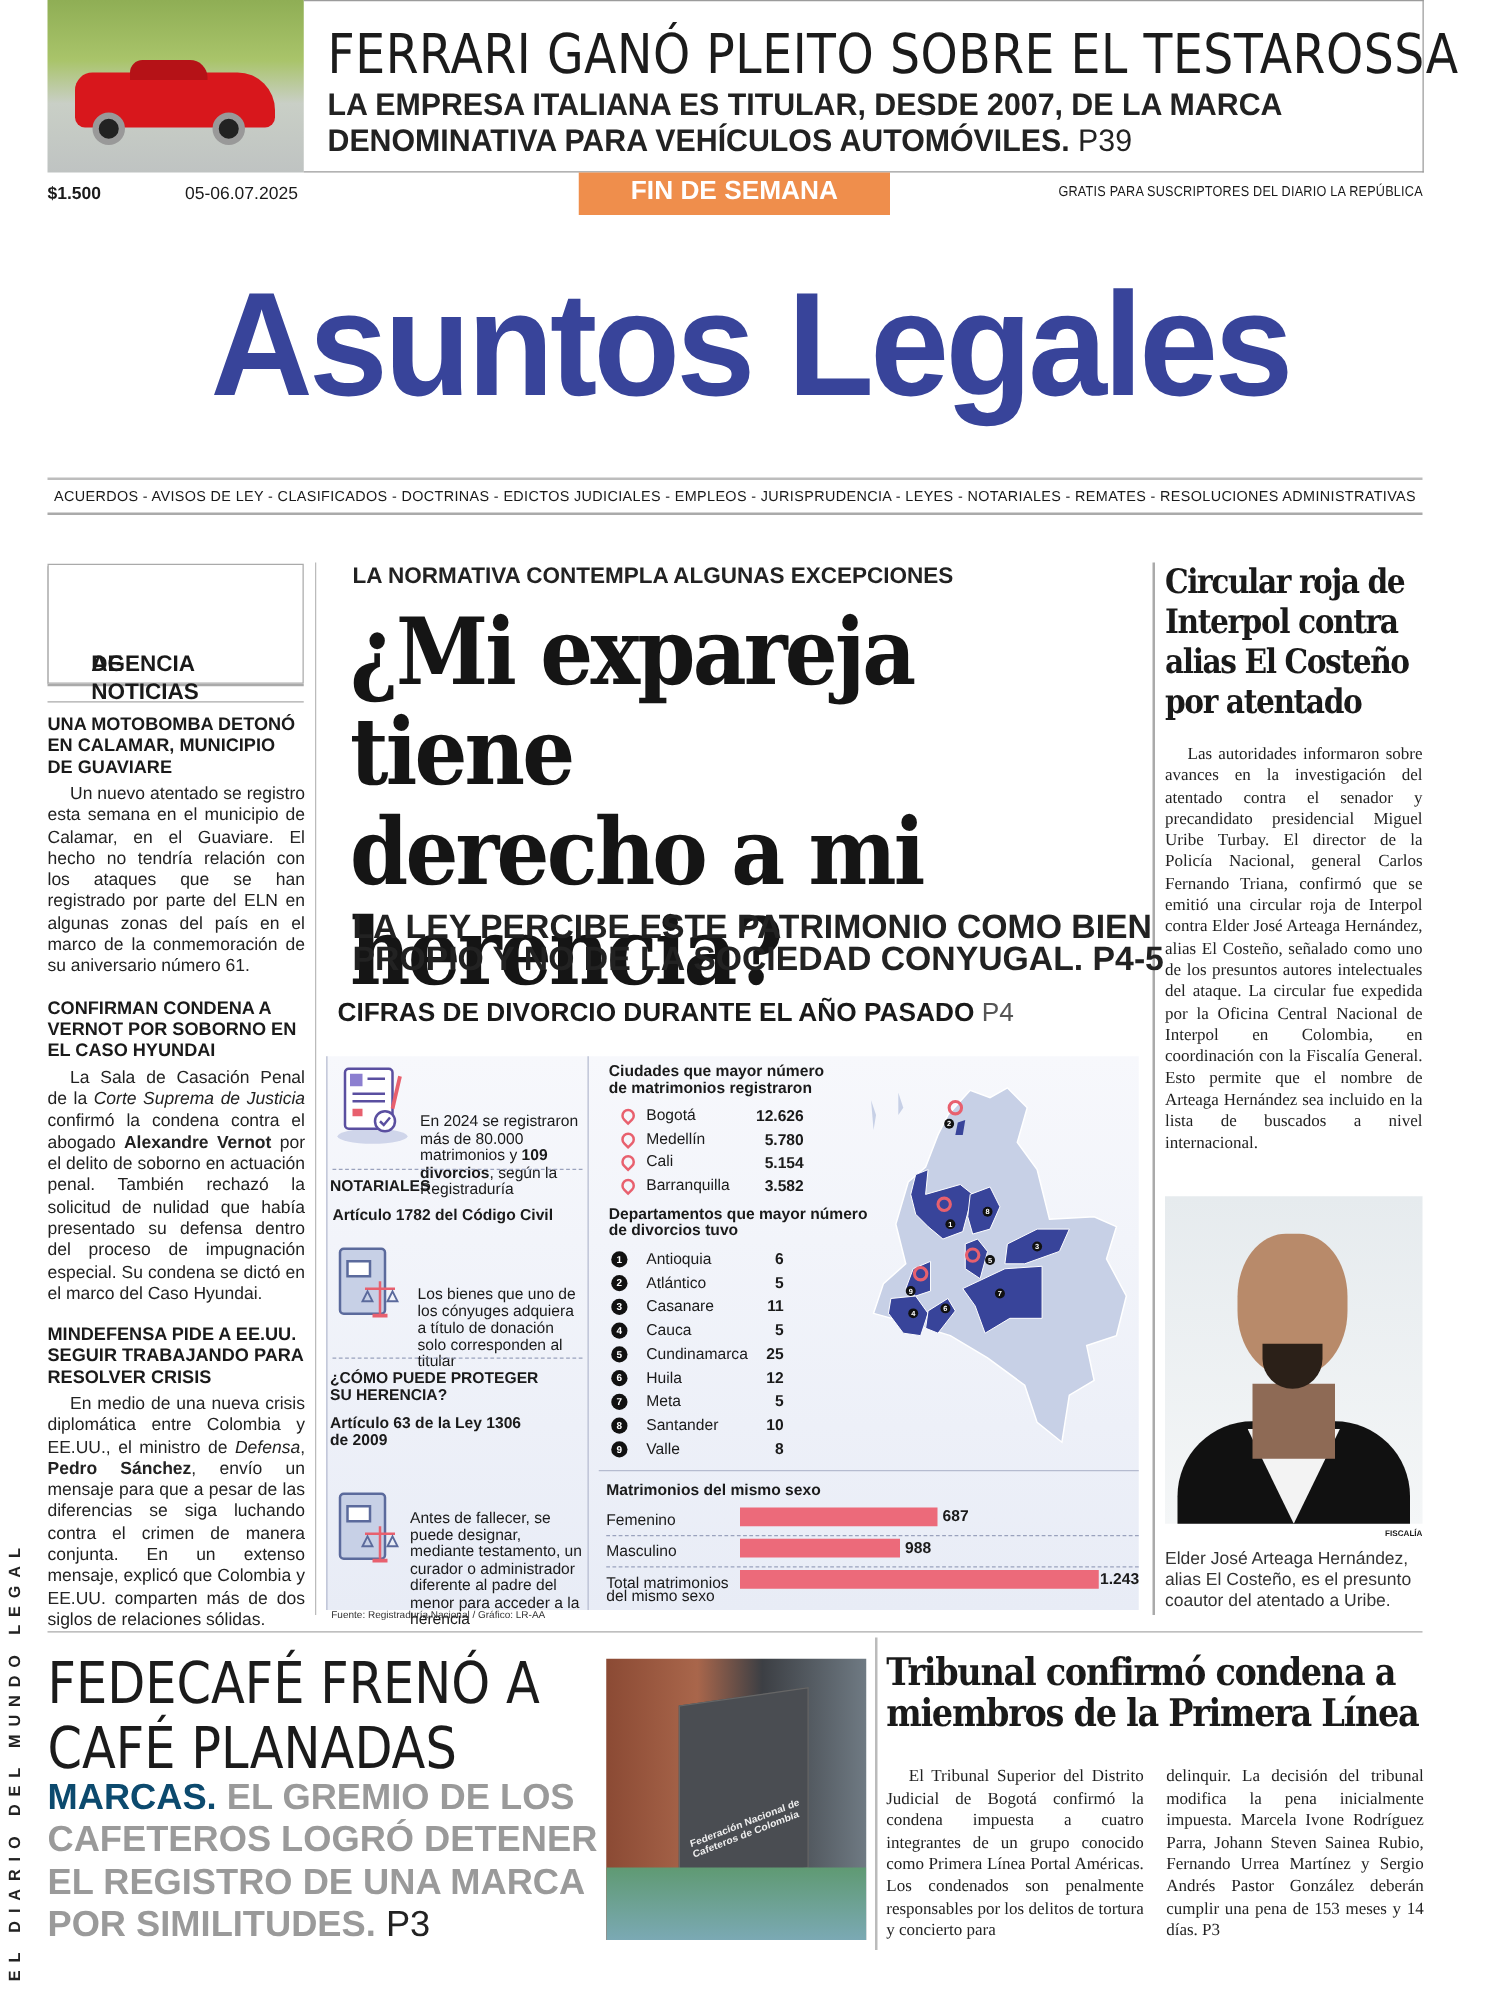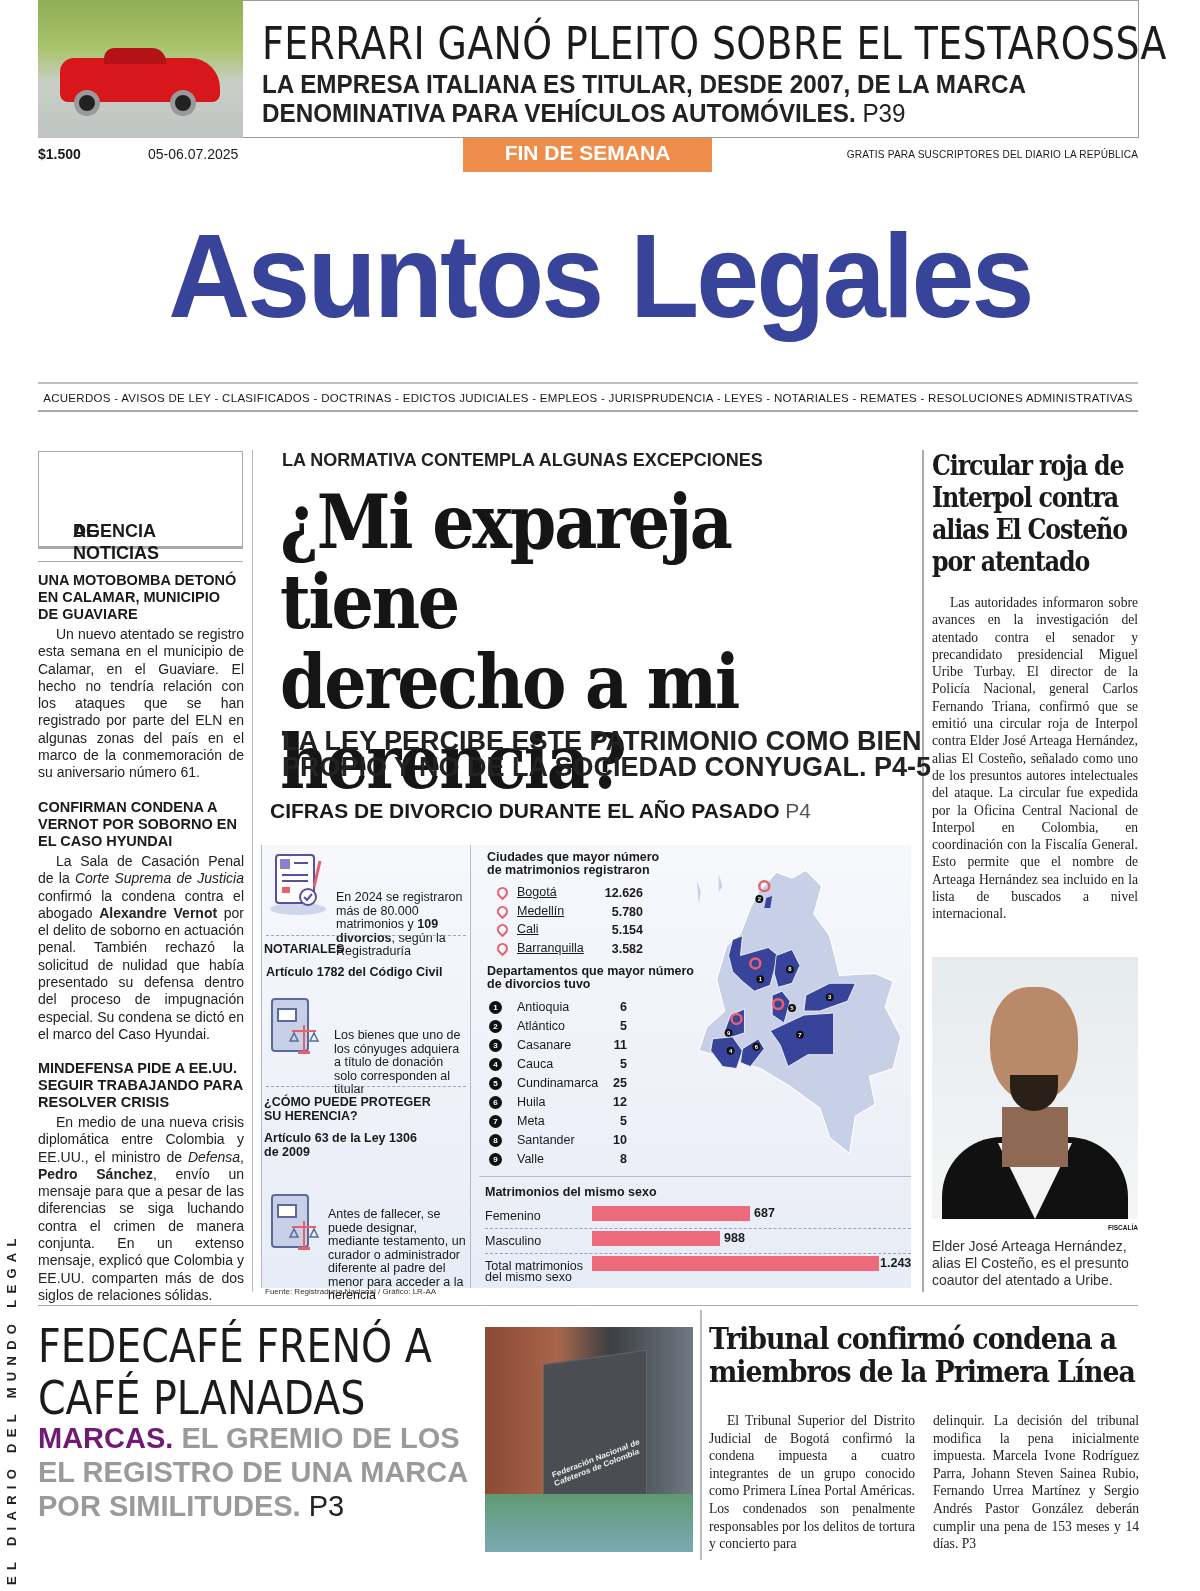--- a/index.html
+++ b/index.html
@@ -40,21 +40,21 @@
   #infographic-title .page{font-weight:normal;color:#555;text-align:right;}
   
   #info{left:261px;top:845px;width:650px;height:443px;background:linear-gradient(180deg,#f7f8fc 0%,#e8ecf6 100%);}
   #info-left{left:0;top:0;width:210px;height:443px;border-left:1px solid #b5bbcf;border-right:1px solid #b5bbcf;}
   .dash{border-top:1px dashed #9aa2bd;}
   .sm{font-size:12.5px;line-height:13.5px;margin-top:40px;}
   .smb{font-size:12.5px;font-weight:bold;line-height:14px;}
   #cities-title{left:226px;top:6px;font-size:12.5px;font-weight:bold;line-height:13px;}
   .city-row{position:absolute;left:240px;font-size:12.5px;height:19px;}
   .city-row .pin{position:absolute;left:-4px;top:2px;width:11px;height:11px;border:2.5px solid #e8606e;border-radius:50% 50% 50% 0;transform:rotate(-45deg);}
-  .city-row .name{position:absolute;left:16px;top:0;text-decoration:underline;}
+  .city-row .name{position:absolute;left:16px;top:0;}
   .city-row .val{position:absolute;left:92px;top:1px;font-weight:bold;width:50px;text-align:right;}
   #dept-title{left:226px;top:120px;font-size:12.5px;font-weight:bold;line-height:13px;}
   .dept-row{position:absolute;left:228px;font-size:12.5px;height:19px;}
   .dept-row .num{position:absolute;left:0;top:1px;width:13px;height:13px;border-radius:50%;background:#111;color:#fff;font-size:8px;font-weight:bold;text-align:center;line-height:13px;}
   .dept-row .name{position:absolute;left:28px;top:0;white-space:nowrap;}
   .dept-row .val{position:absolute;left:108px;top:0;width:30px;text-align:right;font-weight:bold;}
   #map{left:420px;top:10px;width:228px;height:320px;}
   #bars-sep{left:218px;top:331px;width:432px;height:1px;background:#b5bbcf;}
   #bars-title{left:224px;top:340px;font-size:12.5px;font-weight:bold;}
   .bar-row{position:absolute;left:224px;width:426px;height:25px;}
@@ -71,21 +71,21 @@
   #right-photo .neck{position:absolute;left:70px;top:150px;width:66px;height:60px;background:#8e6a55;}
   #right-photo .jacket{position:absolute;left:10px;top:180px;width:186px;height:90px;background:#111;border-radius:60px 60px 0 0;}
   #right-photo .collar{position:absolute;left:66px;top:186px;width:74px;height:76px;background:#f3f3f3;clip-path:polygon(0 0,100% 0,50% 100%);}
   #fiscalia{left:1108px;top:1224px;font-size:6.5px;font-weight:bold;}
   #caption{left:932px;top:1238px;width:210px;font-size:14px;line-height:17px;color:#333;}
   
   #bottom-rule{left:38px;top:1305px;width:1100px;height:1px;background:#aaa;}
   #vertical-tag{left:4px;top:1585px;transform:rotate(-90deg);transform-origin:left top;font-size:13px;font-weight:bold;letter-spacing:6.3px;white-space:nowrap;color:#222;}
   #fede-head{left:38px;top:1320px;font-size:46px;line-height:52px;font-family:"DejaVu Sans",sans-serif;font-weight:normal;letter-spacing:0px;color:#1b1b1b;transform:scaleX(0.86);transform-origin:left top;white-space:nowrap;}
   #fede-deck{left:38px;top:1421px;font-size:29px;font-weight:bold;line-height:34px;color:#9a9a9a;white-space:nowrap;}
-  #fede-deck .tag{color:#701a75;}
+  #fede-deck .tag{color:#0c4a6e;}
   #fede-deck .page{color:#222;font-weight:normal;}
   #fede-photo{left:485px;top:1327px;width:208px;height:225px;background:linear-gradient(90deg,#8b4a34 0%,#a9664b 35%,#3c3f44 60%,#6f7a83 100%);overflow:hidden;}
   #fede-photo .sign{position:absolute;left:58px;top:30px;width:104px;height:145px;background:#4a4d52;transform:skewY(-8deg);border:1px solid #666;}
   #fede-photo .sign span{position:absolute;left:8px;top:96px;width:90px;font-size:8px;color:#eee;font-weight:bold;line-height:9px;transform:rotate(-14deg);}
   #fede-photo .plants{position:absolute;left:0;bottom:0;width:208px;height:58px;background:linear-gradient(180deg,#5f9a73 0%,#7ba9b4 100%);}
   #bottom-vrule{left:700px;top:1310px;width:2px;height:250px;background:#bbb;}
   #trib-head{left:709px;top:1322px;width:430px;font-size:30.5px;font-weight:bold;line-height:33px;font-family:"DejaVu Serif",serif;letter-spacing:-1.2px;transform:scaleX(0.88);transform-origin:left top;white-space:nowrap;}
   .trib-col{top:1412px;width:206px;font-size:13.6px;line-height:17.6px;font-family:"Liberation Serif",serif;text-align:justify;color:#222;}
   #trib-col-1{left:709px;text-indent:18px;}
   #trib-col-2{left:933px;}
@@ -352,20 +352,21 @@
 
 <div id="bottom-rule" class="abs"></div>
 <div id="vertical-tag" class="abs">EL DIARIO DEL MUNDO LEGAL</div>
 
 <div id="fede-head" class="abs">
   <div>FEDECAFÉ FRENÓ A</div>
   <div>CAFÉ PLANADAS</div>
 </div>
 <div id="fede-deck" class="abs">
   <div><span class="tag">MARCAS.</span><span> EL GREMIO DE LOS</span></div>
+  <div>CAFETEROS LOGRÓ DETENER</div>
   <div>EL REGISTRO DE UNA MARCA</div>
   <div><span>POR SIMILITUDES.</span> <span class="page">P3</span></div>
 </div>
 <div id="fede-photo" class="abs">
   <div class="sign">
       <span>Federación Nacional de Cafeteros de Colombia</span>
     </div>
   <div class="plants"></div>
 </div>
 <div id="bottom-vrule" class="abs"></div>

